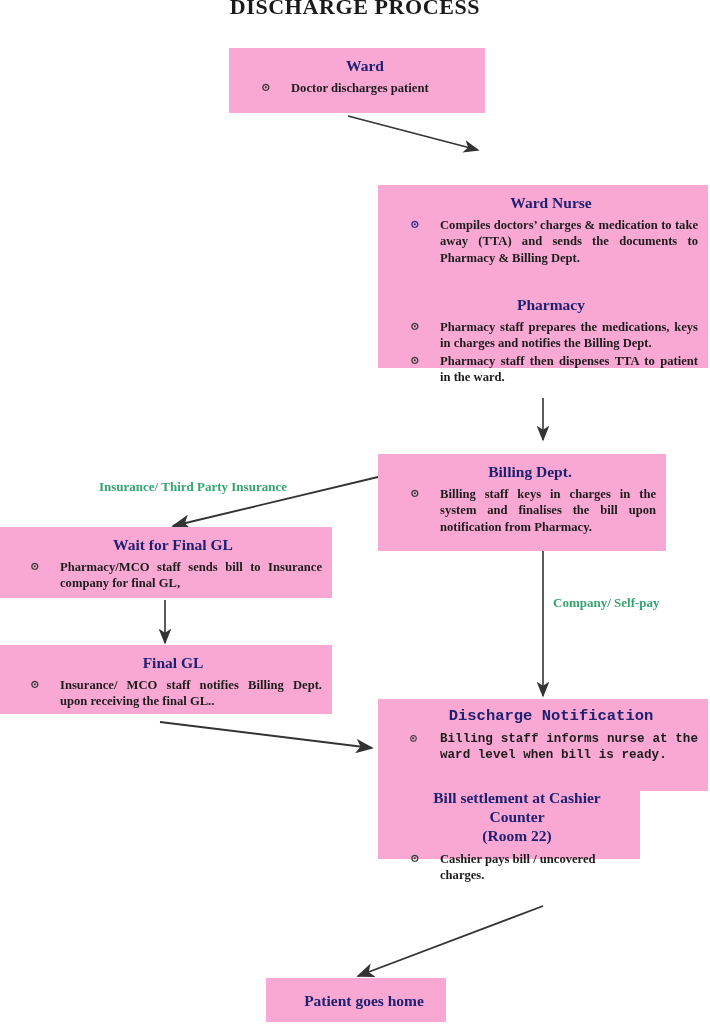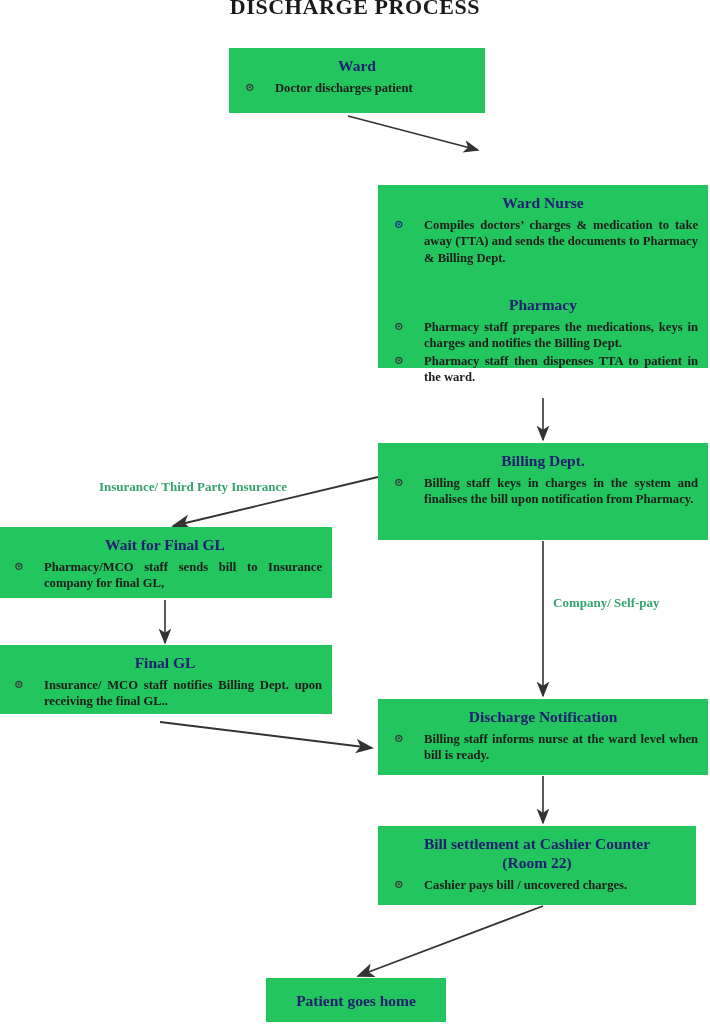--- a/index.html
+++ b/index.html
@@ -32,23 +32,23 @@
     width: 710px;
     text-align: center;
     font-size: 22px;
     font-weight: bold;
     color: #1a1a1a;
     letter-spacing: 0.6px;
     font-family: "Liberation Serif", "DejaVu Serif", serif;
   }
   .box {
     position: absolute;
-    background: #22c55e;
+    background: #f9a8d4;
     box-sizing: border-box;
-    padding: 6px 10px 8px 10px;
+    padding: 6px 10px 8px 26px;
   }
   .box-head {
     text-align: center;
     font-weight: bold;
     color: #1f2070;
     font-size: 15.5px;
     line-height: 1.24;
     margin: 2px 0 5px 0;
   }
   .box.plain .box-head {
@@ -86,25 +86,25 @@
     font-weight: bold;
     color: #35a36f;
     white-space: nowrap;
     font-family: Liberation Serif, serif;
   }
 
   
   #box-ward        { left: 229px; top: 48px;  width: 256px; height: 65px; }
   #box-ward-nurse  { left: 378px; top: 152px; width: 330px; height: 103px; margin-top: 33px; }
   #box-pharmacy    { left: 378px; top: 287px; width: 330px; height: 81px; }
-  #box-billing     { left: 378px; top: 443px; width: 330px; height: 97px; }
+  #box-billing     { left: 378px; top: 454px; width: 288px; height: 97px; }
   #box-wait-gl     { left: -2px;  top: 527px; width: 334px; height: 71px; }
   #box-final-gl    { left: -2px;  top: 645px; width: 334px; height: 69px; }
-  #box-discharge   { left: 378px; top: 699px; width: 330px; height: 76px; }
-  #box-cashier     { left: 378px; top: 826px; width: 318px; height: 79px; }
+  #box-discharge   { left: 378px; top: 699px; width: 330px; height: 92px; font-family: Liberation Mono, monospace; }
+  #box-cashier     { left: 378px; top: 780px; width: 262px; height: 79px; }
   #box-home        { left: 266px; top: 978px; width: 180px; height: 44px; padding-top: 11px; }
 
   #lbl-insurance   { left: 99px;  top: 479px; }
   #lbl-company     { left: 553px; top: 595px; }
 </style>
 </head>
 <body>
 
 <div id="canvas">
 

